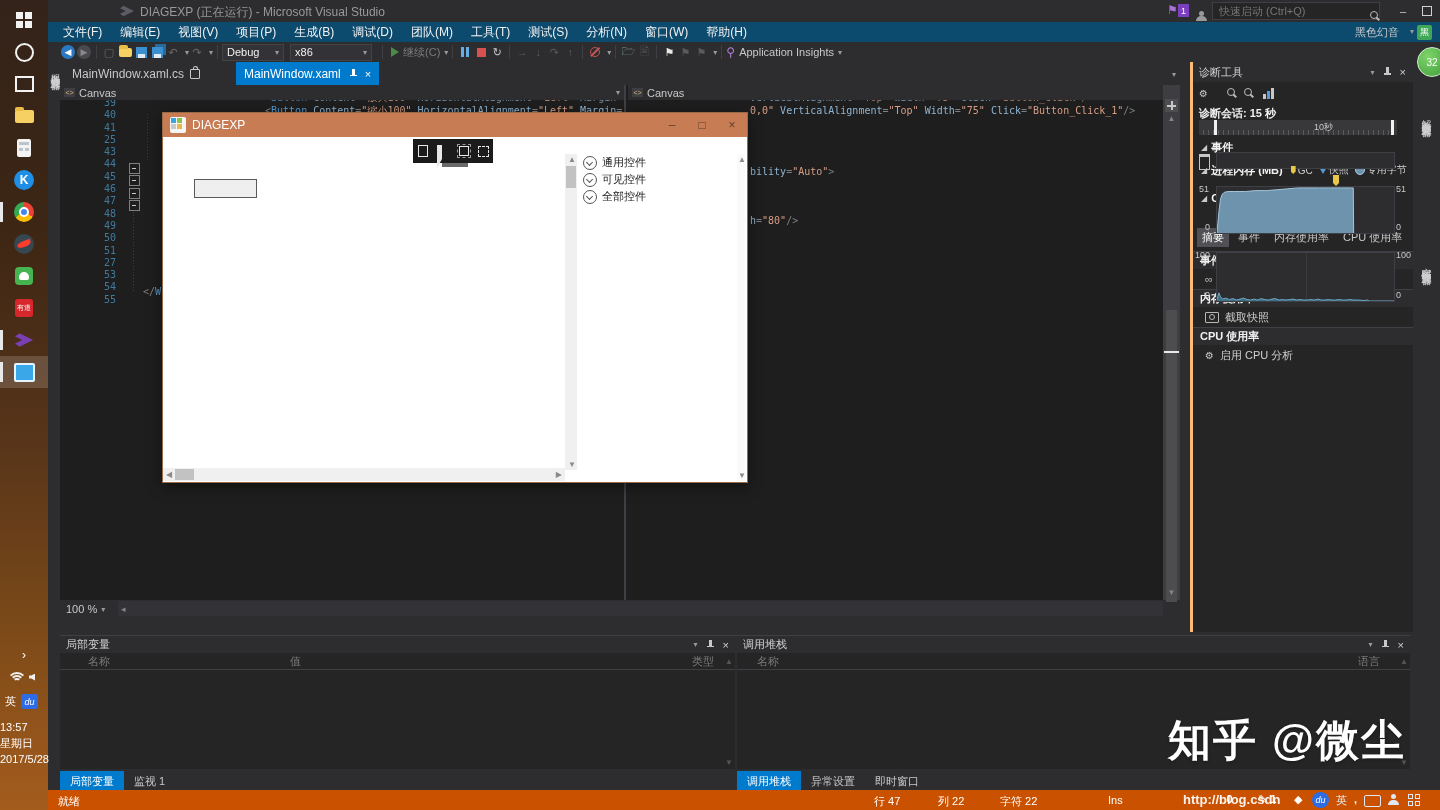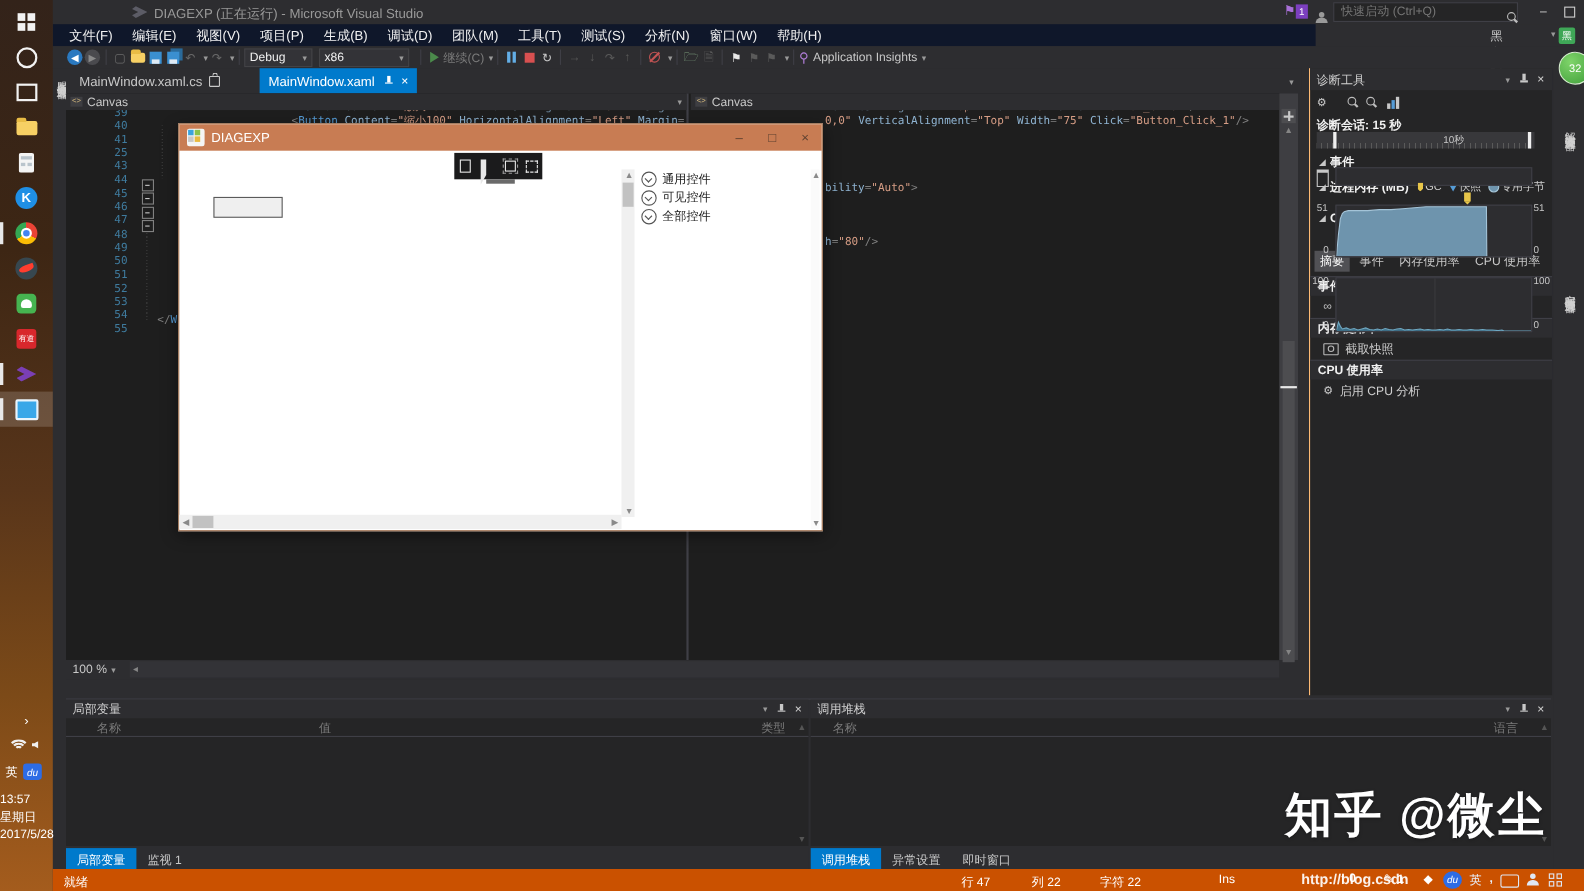--- a/index.html
+++ b/index.html
@@ -48,21 +48,21 @@
   .flagbadge{background:#7c3fbf;color:#fff;font-size:9px;width:11px;height:13px;display:flex;align-items:center;justify-content:center}
   .person{width:10px;height:10px;position:relative}
   .person::before{content:"";position:absolute;left:3px;top:0;width:5px;height:5px;border-radius:50%;background:#9a9a9a}
   .person::after{content:"";position:absolute;left:0;top:5px;width:11px;height:5px;border-radius:5px 5px 0 0;background:#9a9a9a}
   #quick-launch{background:#252526;border:1px solid #3f3f46;color:#9a9a9a;font-size:11px;height:16px;width:142px;padding:0 18px 0 6px;outline:none}
   .magw{position:relative;width:11px;height:11px;color:#bdbdbd}
   .magw::before{content:"";position:absolute;width:6px;height:6px;border:1.5px solid currentColor;border-radius:50%;left:0;top:0}
   .magw::after{content:"";position:absolute;width:4px;height:1.6px;background:currentColor;transform:rotate(45deg);left:6.2px;top:7.4px}
   .wbtn{width:22px;height:20px;display:flex;align-items:center;justify-content:center;color:#d0d0d0;font-size:11px}
   .rest{width:8px;height:8px;border:1px solid #d0d0d0}
-  #menubar{left:48px;top:22px;width:1148px;height:20px;background:#0f172a}
+  #menubar{left:48px;top:22px;width:1392px;height:20px;background:#0c4a6e}
   .menu-item{padding:0 9px;color:#f1f1f1;font-size:12px;line-height:20px}
   .acct{color:#c8c8c8;font-size:11px}
   .avatar{width:15px;height:15px;background:#3fa757;border-radius:2px;color:#fff;font-size:9px;display:flex;align-items:center;justify-content:center}
   #toolbar{left:48px;top:42px;width:1392px;height:20px;background:#2d2d30}
   .tico{display:inline-flex;align-items:center;justify-content:center;width:16px;height:16px;font-size:11px}
   .sep{width:1px;height:14px;background:#3f3f46;margin:0 4px}
   .combo{background:#333337;border:1px solid #434346;height:15px;display:flex;align-items:center;justify-content:space-between;padding:0 4px;font-size:11px;color:#f1f1f1}
   .ddv{color:#999;font-size:8px;margin-left:4px}
   .navcirc{width:14px;height:14px;border-radius:50%;display:flex;align-items:center;justify-content:center;color:#fff;font-size:9px}
   .play-tri{width:0;height:0;border-left:8px solid #4b8a4b;border-top:5px solid transparent;border-bottom:5px solid transparent}
@@ -124,21 +124,21 @@
   .dt-cursor{width:0;height:0;border-left:5px solid #e8e8e8;border-bottom:9px solid transparent;transform:rotate(-15deg)}
   .dt-box{border:1.4px solid #e8e8e8;width:8px;height:8px;outline:1px dashed #9a9a9a;outline-offset:1.5px}
   .dt-track{border:1.4px dashed #e8e8e8;width:9px;height:9px}
   .appsb{background:#f0f0f0;position:absolute}
   .appsb .th{background:#c2c2c2;position:absolute}
   .appsb .ar{color:#8a8a8a;font-size:8px;position:absolute}
   .expander{display:flex;align-items:center;height:17px;color:#1a1a1a;font-size:11px}
   .expcirc{width:12px;height:12px;border:1px solid #555;border-radius:50%;margin:0 5px 0 6px;position:relative}
   .expcirc::after{content:"";position:absolute;left:3px;top:3px;width:4px;height:4px;border-right:1.4px solid #555;border-bottom:1.4px solid #555;transform:rotate(45deg)}
   
-  #diag{left:1190px;top:62px;width:220px;height:570px;background:#252526;border-left:1px solid #fdba74;z-index:2}
+  #diag{left:1190px;top:62px;width:220px;height:570px;background:#252526;border-left:3px solid #fdba74;z-index:2}
   .dtitle{height:20px;background:#2d2d30;display:flex;align-items:center;padding-left:6px;font-size:11px;color:#d0d0d0}
   .dico{color:#c8c8c8;font-size:10px;margin-right:9px}
   .dsec{font-weight:bold;color:#f1f1f1;font-size:11px}
   .tri{color:#c8c8c8;font-size:8px;margin:0 4px}
   .chartbox{position:absolute;background:#2d2d30;border:1px solid #3f3f46}
   .chartbox svg{position:absolute;left:0;top:0;width:100%;height:100%}
   .cgrid{position:absolute;left:50%;top:0;width:1px;height:100%;background:#3a3a3d}
   .axlabel{position:absolute;font-size:9px;color:#c8c8c8}
   .gcpin{position:absolute;width:6px;height:8px;background:#e8c64a}
   .gcpin::after{content:"";position:absolute;left:0;top:8px;border:3px solid transparent;border-top-color:#e8c64a}
@@ -324,21 +324,21 @@
       <div>25</div>
       <div>43</div>
       <div>44</div>
       <div>45</div>
       <div>46</div>
       <div>47</div>
       <div>48</div>
       <div>49</div>
       <div>50</div>
       <div>51</div>
-      <div>52</div>
+      <div>27</div>
       <div>53</div>
       <div>54</div>
       <div>55</div>
     </div>
 
   <div class="abs iguide" style="left:147px;top:114px;height:48px"></div>
   <div class="abs iguide" style="left:171px;top:114px;height:48px"></div>
   <div class="abs iguide" style="left:195px;top:114px;height:48px"></div>
   <div class="abs iguide" style="left:219px;top:114px;height:48px"></div>
   <div class="abs iguide" style="left:243px;top:114px;height:48px"></div>

